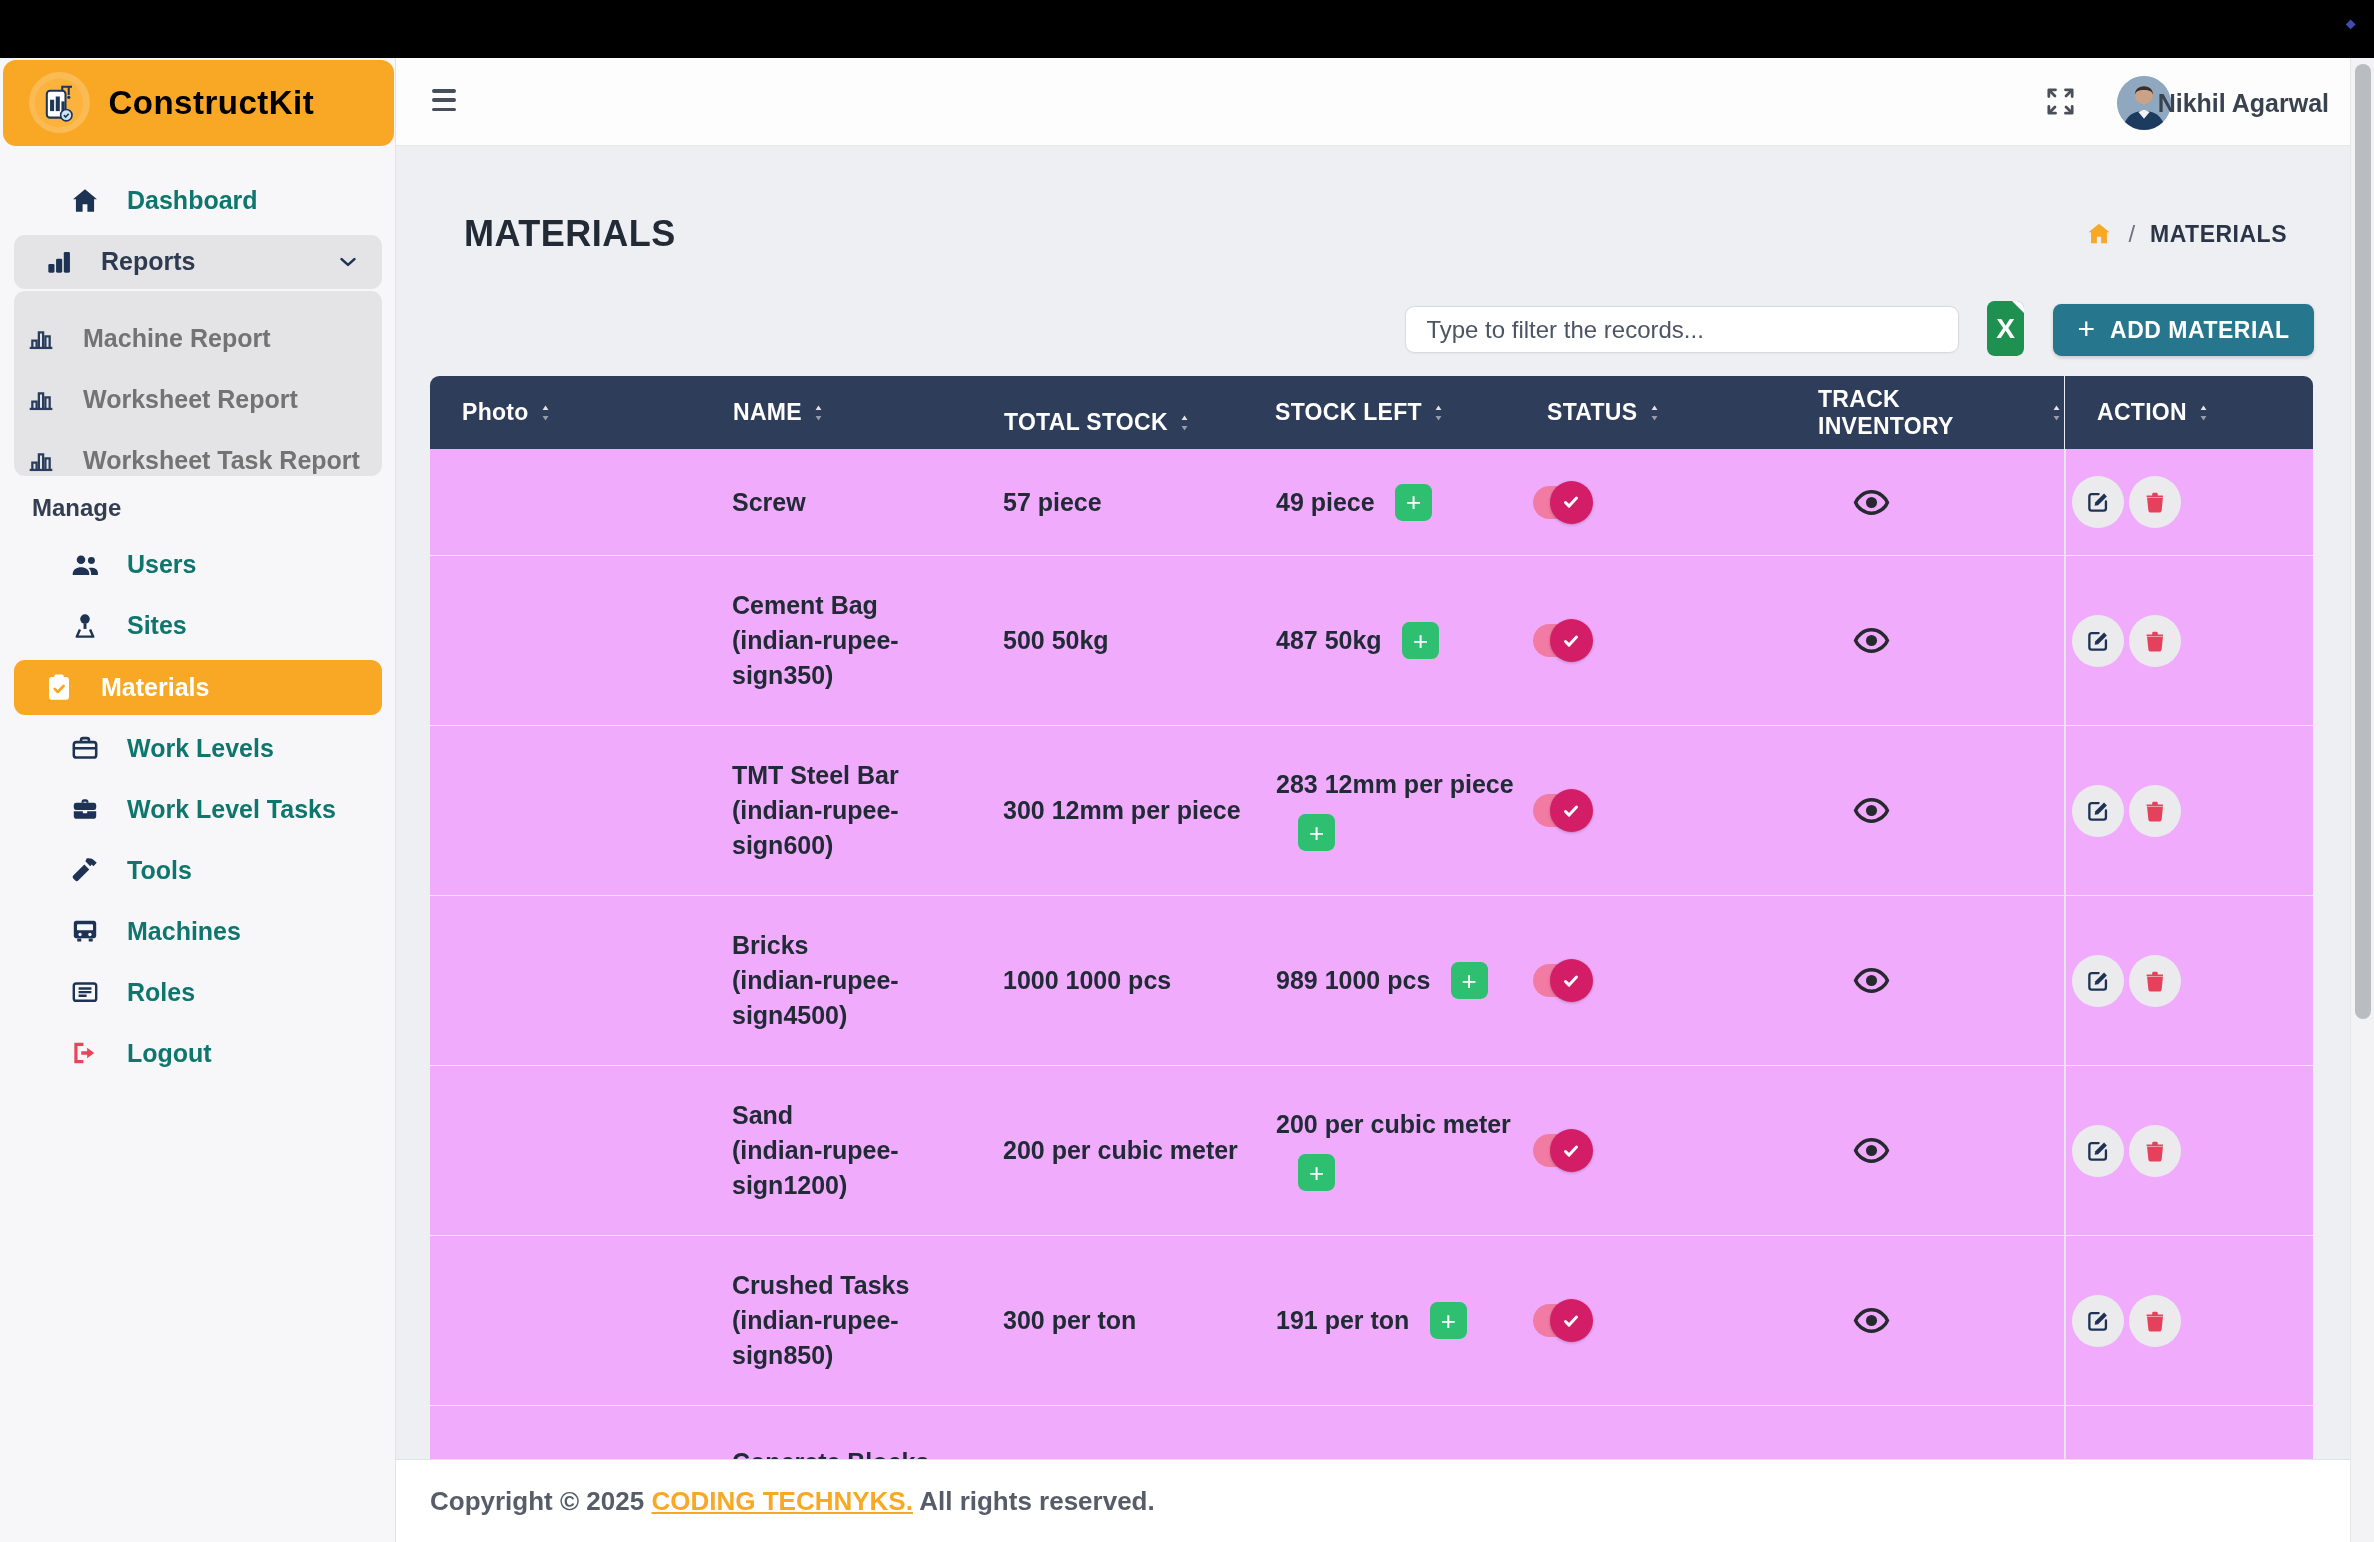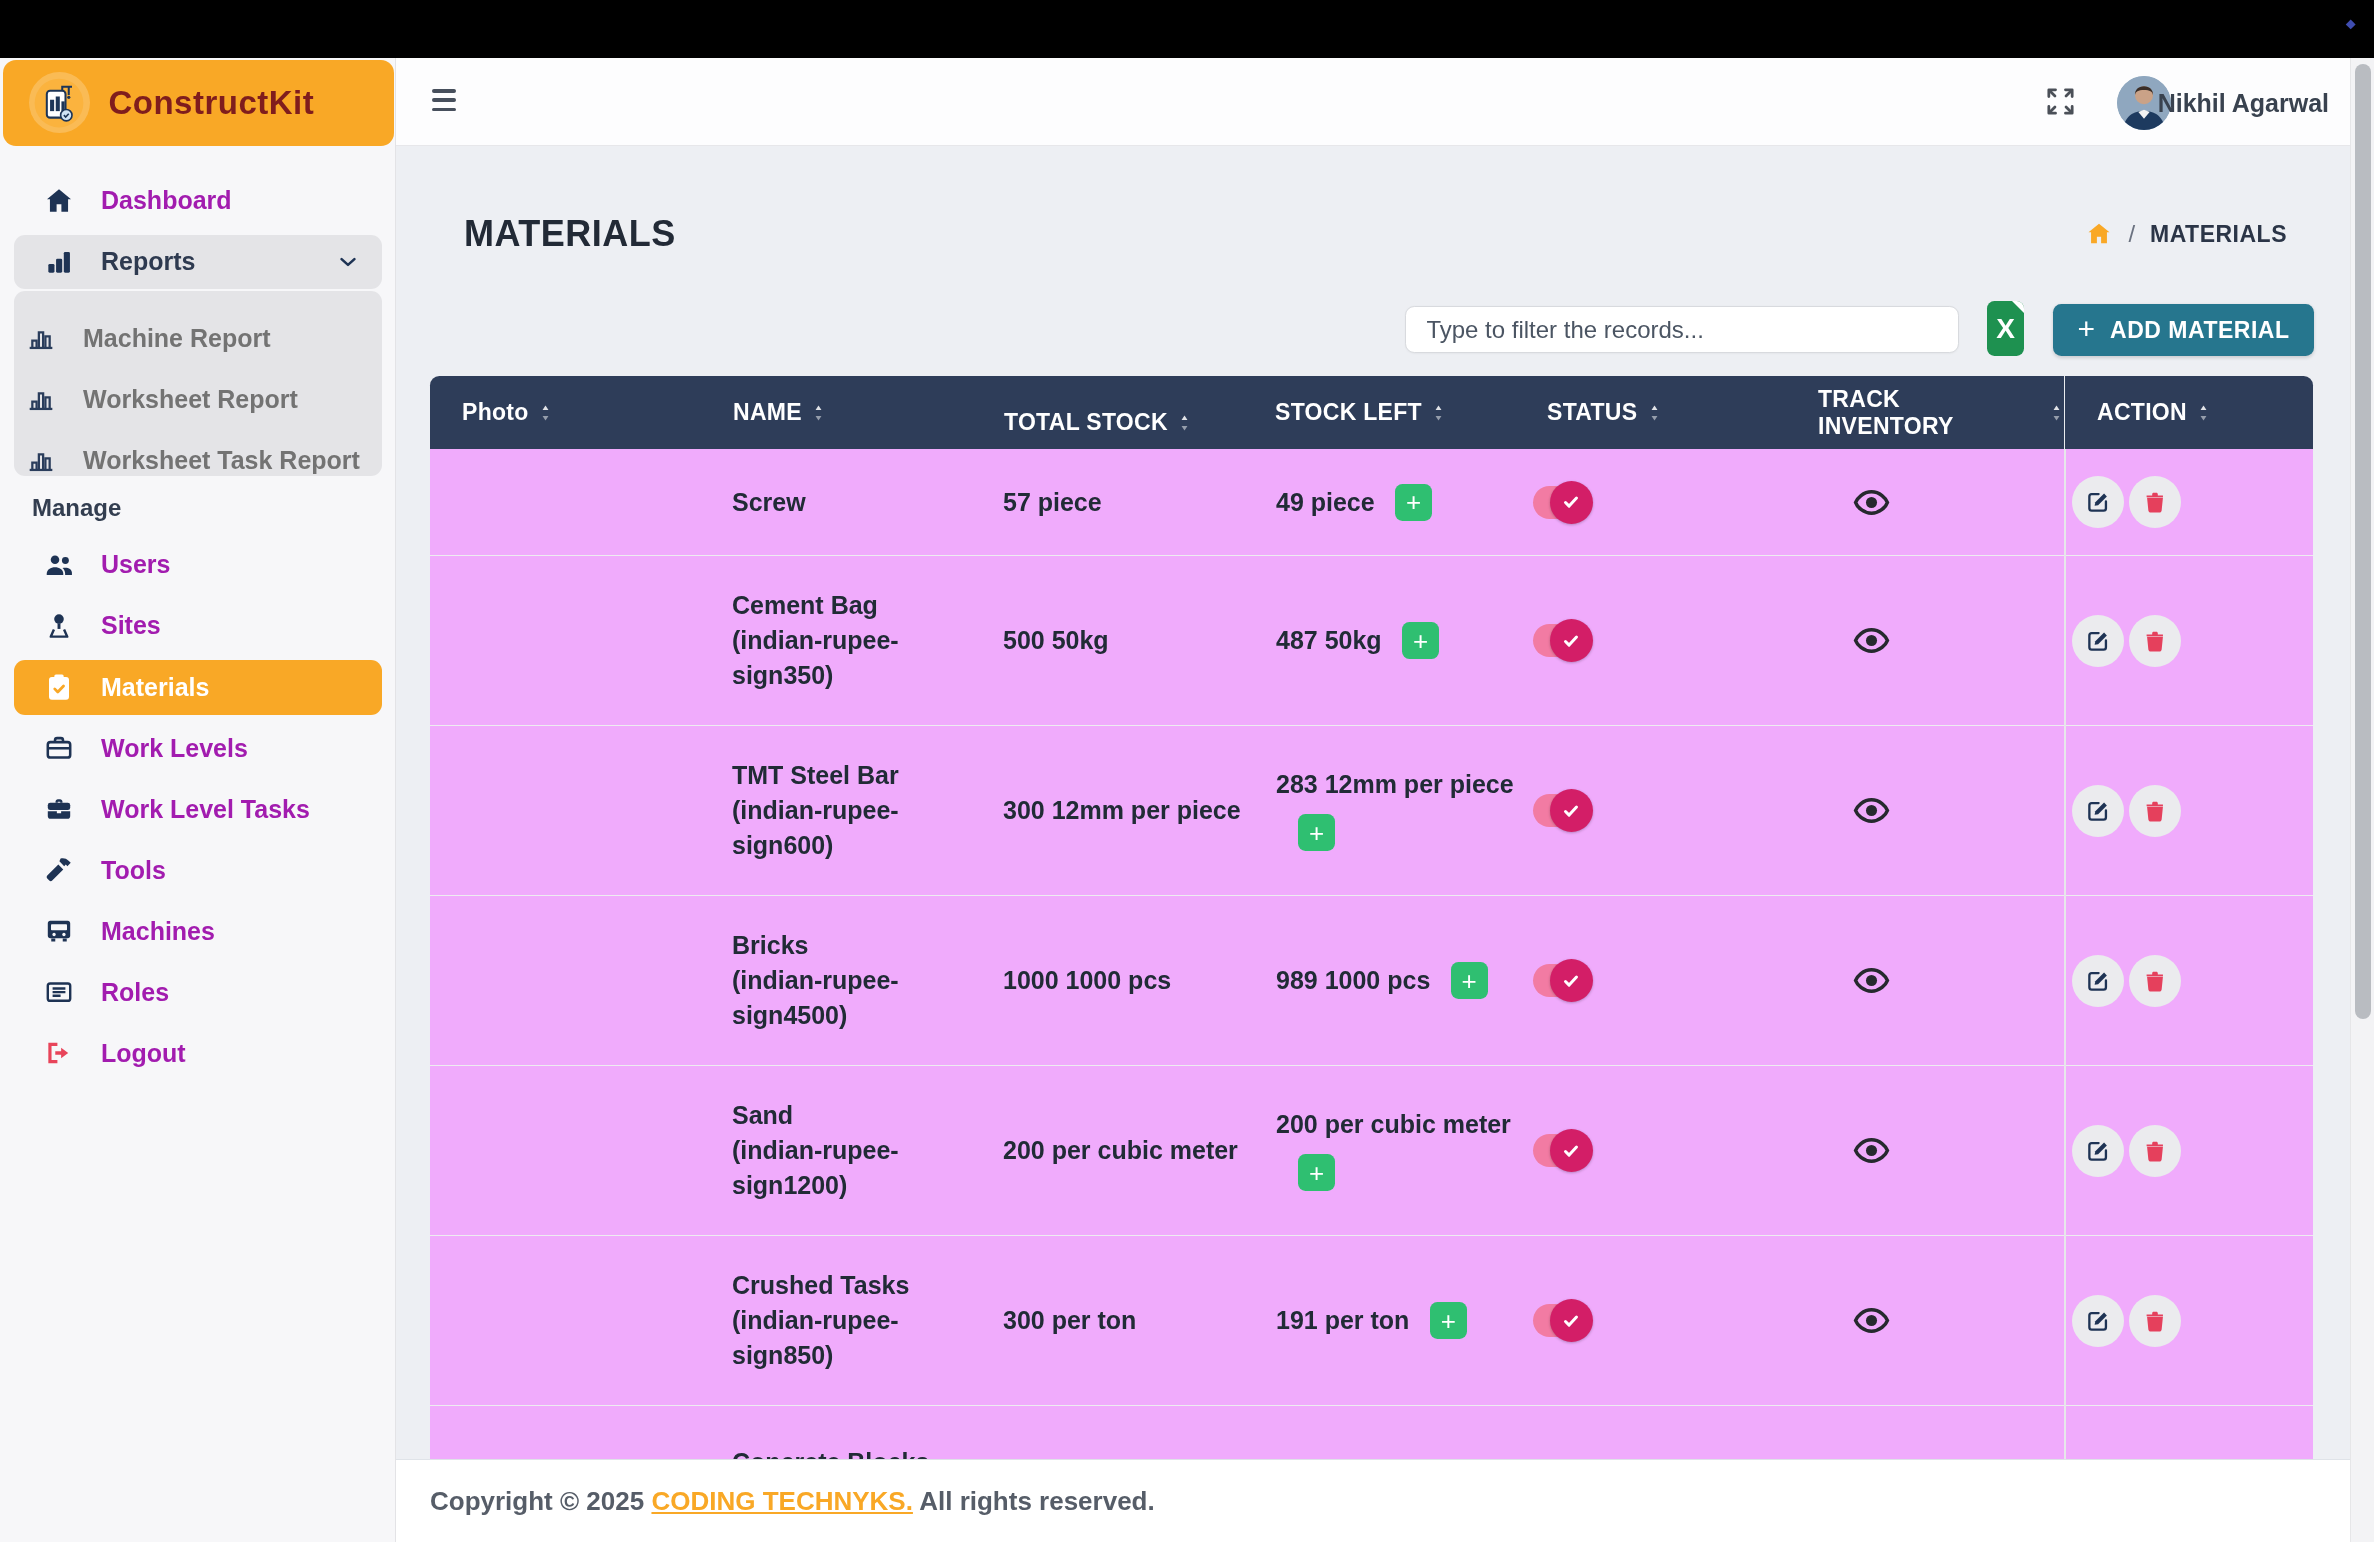--- a/index.html
+++ b/index.html
@@ -11,25 +11,25 @@
   .topbar-dot { position:absolute; left:2347px; top:21.3px; width:7.4px; height:7.4px; background:#3f4db0; transform:rotate(45deg); }
 
   
   .sidebar { position:absolute; left:0; top:58px; width:396px; height:1485px; background:#f7f7f9;
              border-right:0.9px solid #e3e3e6; z-index:20; }
   .logo { position:absolute; left:2.8px; top:1.9px; width:391px; height:86px; background:var(--orange);
           border-radius:13px; display:flex; align-items:center; padding-left:26px; gap:18.6px; }
   .logo-badge { width:61px; height:61px; border-radius:50%; background:rgba(255,255,255,.22);
                 display:flex; align-items:center; justify-content:center; }
   .logo-badge svg { width:52px; height:52px; }
-  .logo-text { color:#7f1d1d; font-size:33px; font-weight:700; letter-spacing:0.5px; }
+  .logo-text { color:#000000; font-size:33px; font-weight:700; letter-spacing:0.5px; }
 
   .nav { position:absolute; left:0; top:112px; width:396px; }
-  .nav-item { height:61px; display:flex; align-items:center; padding-left:43px; gap:26px;
-              color:#a21caf; font-size:25px; font-weight:700; cursor:pointer; }
+  .nav-item { height:61px; display:flex; align-items:center; padding-left:69px; gap:26px;
+              color:#0f766e; font-size:25px; font-weight:700; cursor:pointer; }
   .nav-item .icon { width:32px; height:32px; color:#1e3354; display:inline-flex; }
   .nav-item .icon svg { width:32px; height:32px; }
   .nav-item .lbl { flex:1; }
   .nav-group { margin:3.7px 14px 2.8px 14px; height:54px; background:#e4e4e7; border-radius:11px;
                display:flex; align-items:center; padding-left:29px; padding-right:20.4px; gap:26px;
                color:#2e3a50; font-size:25px; font-weight:700; cursor:pointer; }
   .nav-group .icon, .nav-group .icon svg { width:32px; height:32px; color:#1e3354; }
   .nav-group .lbl { flex:1; }
   .nav-group .chev { width:28px; height:28px; color:#3c4656; }
   .nav-group .chev svg { width:28px; height:28px; }

